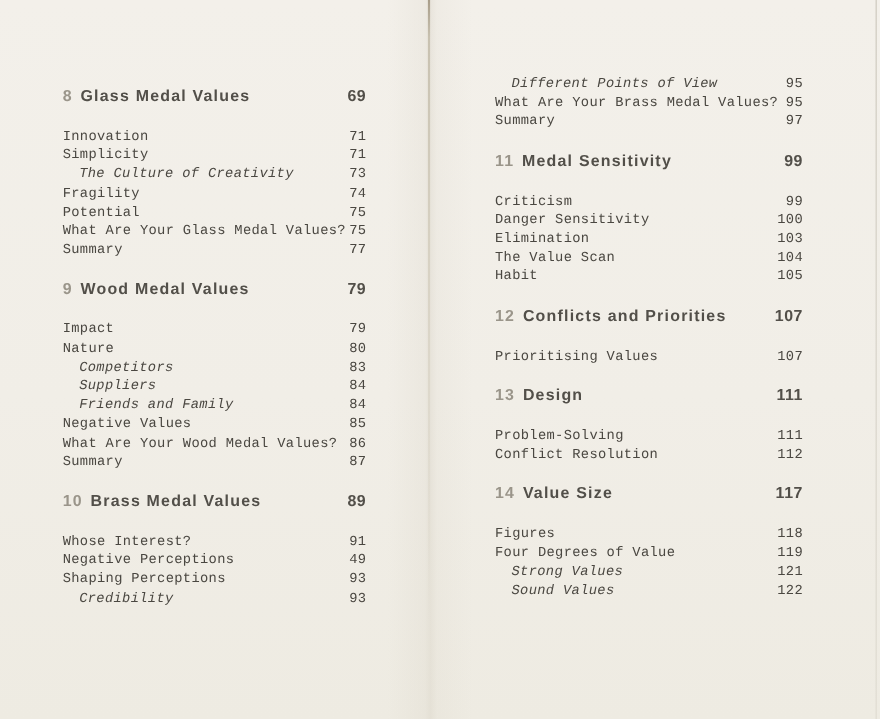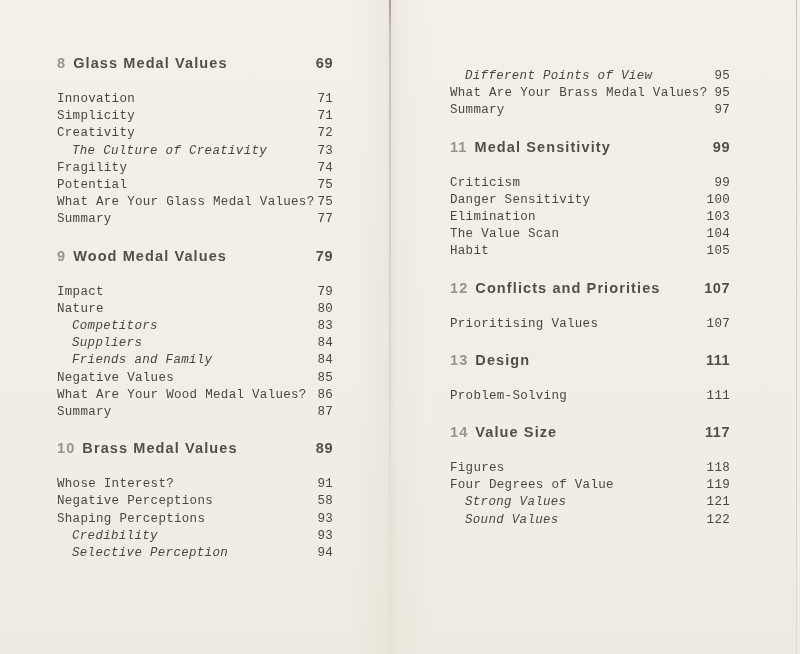--- a/index.html
+++ b/index.html
@@ -26,21 +26,21 @@
   .gutter-line{
     position:absolute; left:389px; top:0; width:2px; height:565px;
     background:linear-gradient(180deg,#a89d89 0%, #c8c1b0 6%, #d6d0c1 38%, rgba(214,208,193,0) 100%);
   }
   
   .edge-line{
     position:absolute; left:796px; top:0; width:1px; height:100%;
     background:linear-gradient(180deg, rgba(168,162,146,0.55), rgba(168,162,146,0.22));
   }
   .toc-col{position:absolute;}
-  #left-col{left:57px; top:36px; width:276px;}
+  #left-col{left:57px; top:61px; width:276px;}
   #right-col{left:450px; top:68px; width:280px;}
 
   .row{display:flex; justify-content:space-between; align-items:baseline;}
   .entry{
     font-family:Liberation Mono, monospace;
     font-size:12.5px; line-height:17.2px; color:var(--body-text);
     letter-spacing:0.3px;
   }
   .entry.sub .label{font-style:italic; padding-left:15px;}
   .entry .pg{font-style:normal;}
@@ -66,24 +66,20 @@
         <span class="pg">69</span>
       </div>
       <div class="row entry">
         <span class="label">Innovation</span>
         <span class="pg">71</span>
       </div>
       <div class="row entry">
         <span class="label">Simplicity</span>
         <span class="pg">71</span>
       </div>
-      <div class="row entry">
-        <span class="label">Creativity</span>
-        <span class="pg">72</span>
-      </div>
       <div class="row entry sub">
         <span class="label">The Culture of Creativity</span>
         <span class="pg">73</span>
       </div>
       <div class="row entry">
         <span class="label">Fragility</span>
         <span class="pg">74</span>
       </div>
       <div class="row entry">
         <span class="label">Potential</span>
@@ -136,34 +132,30 @@
       <div class="row chapter">
         <span><span class="num">10</span><span class="title">Brass Medal Values</span></span>
         <span class="pg">89</span>
       </div>
       <div class="row entry">
         <span class="label">Whose Interest?</span>
         <span class="pg">91</span>
       </div>
       <div class="row entry">
         <span class="label">Negative Perceptions</span>
-        <span class="pg">58</span>
+        <span class="pg">49</span>
       </div>
       <div class="row entry">
         <span class="label">Shaping Perceptions</span>
         <span class="pg">93</span>
       </div>
       <div class="row entry sub">
         <span class="label">Credibility</span>
         <span class="pg">93</span>
       </div>
-      <div class="row entry sub">
-        <span class="label">Selective Perception</span>
-        <span class="pg">94</span>
-      </div>
     </div>
   <div class="toc-col" id="right-col">
       <div class="row entry sub">
         <span class="label">Different Points of View</span>
         <span class="pg">95</span>
       </div>
       <div class="row entry">
         <span class="label">What Are Your Brass Medal Values?</span>
         <span class="pg">95</span>
       </div>
@@ -203,20 +195,24 @@
         <span class="label">Prioritising Values</span>
         <span class="pg">107</span>
       </div>
       <div class="row chapter">
         <span><span class="num">13</span><span class="title">Design</span></span>
         <span class="pg">111</span>
       </div>
       <div class="row entry">
         <span class="label">Problem-Solving</span>
         <span class="pg">111</span>
+      </div>
+      <div class="row entry">
+        <span class="label">Conflict Resolution</span>
+        <span class="pg">112</span>
       </div>
       <div class="row chapter">
         <span><span class="num">14</span><span class="title">Value Size</span></span>
         <span class="pg">117</span>
       </div>
       <div class="row entry">
         <span class="label">Figures</span>
         <span class="pg">118</span>
       </div>
       <div class="row entry">

